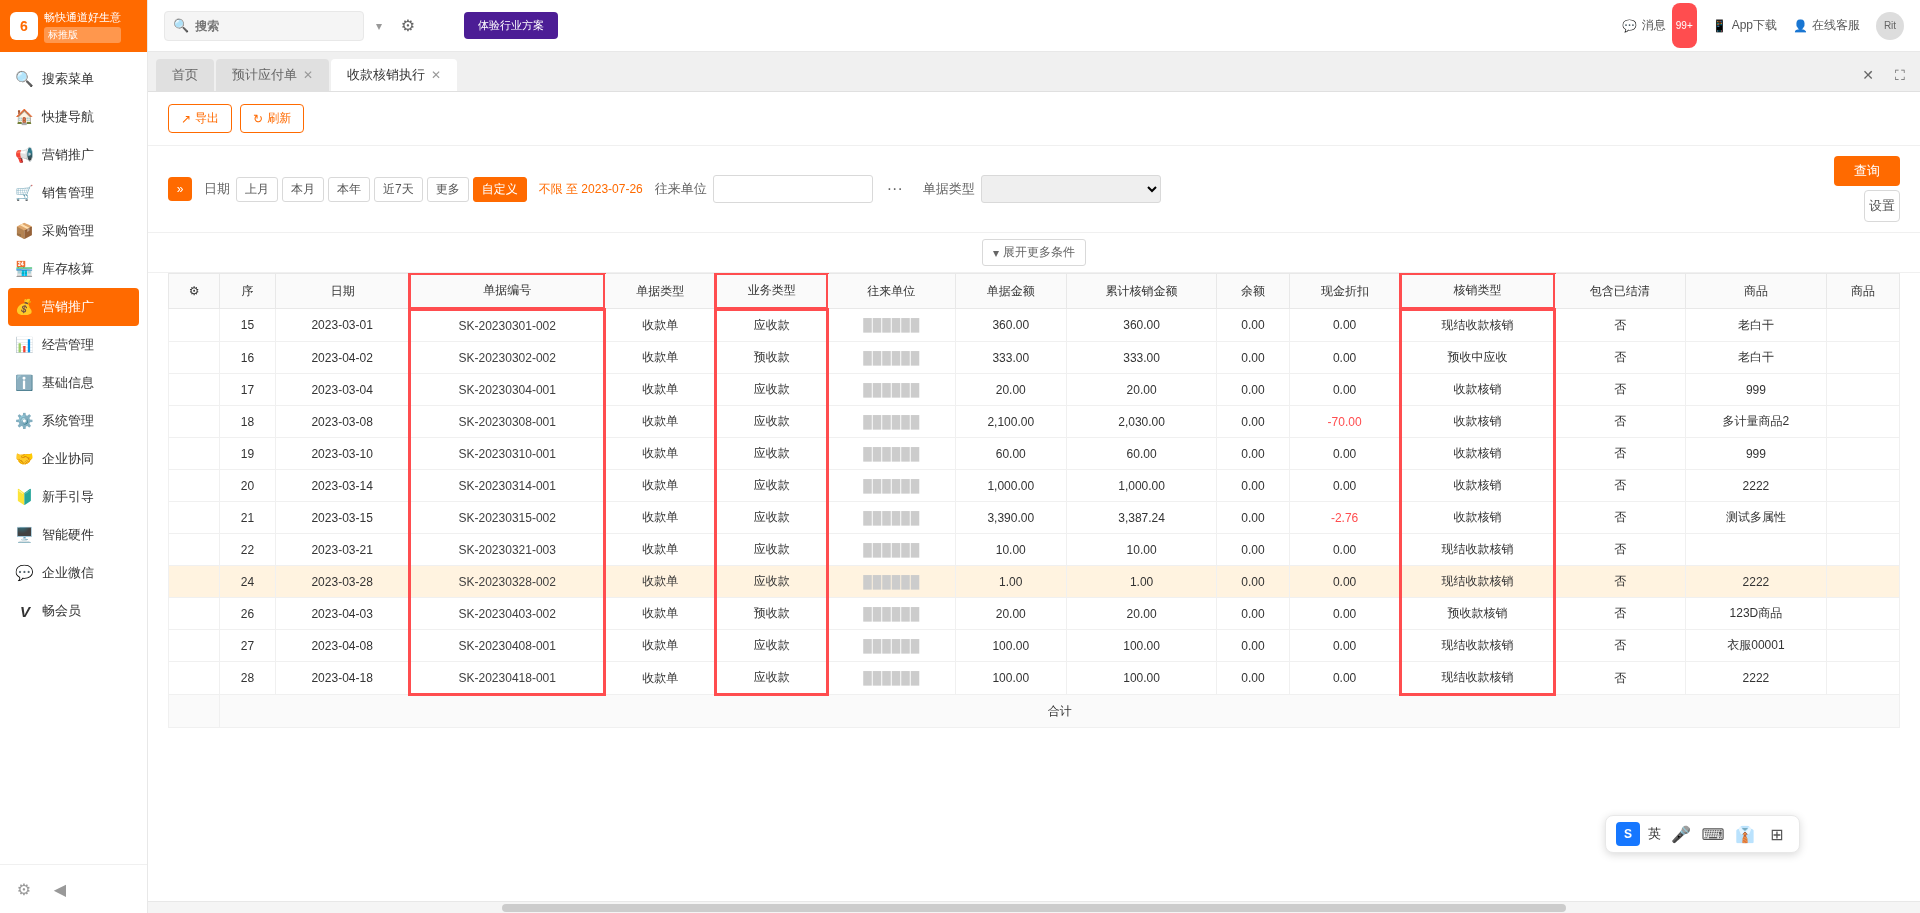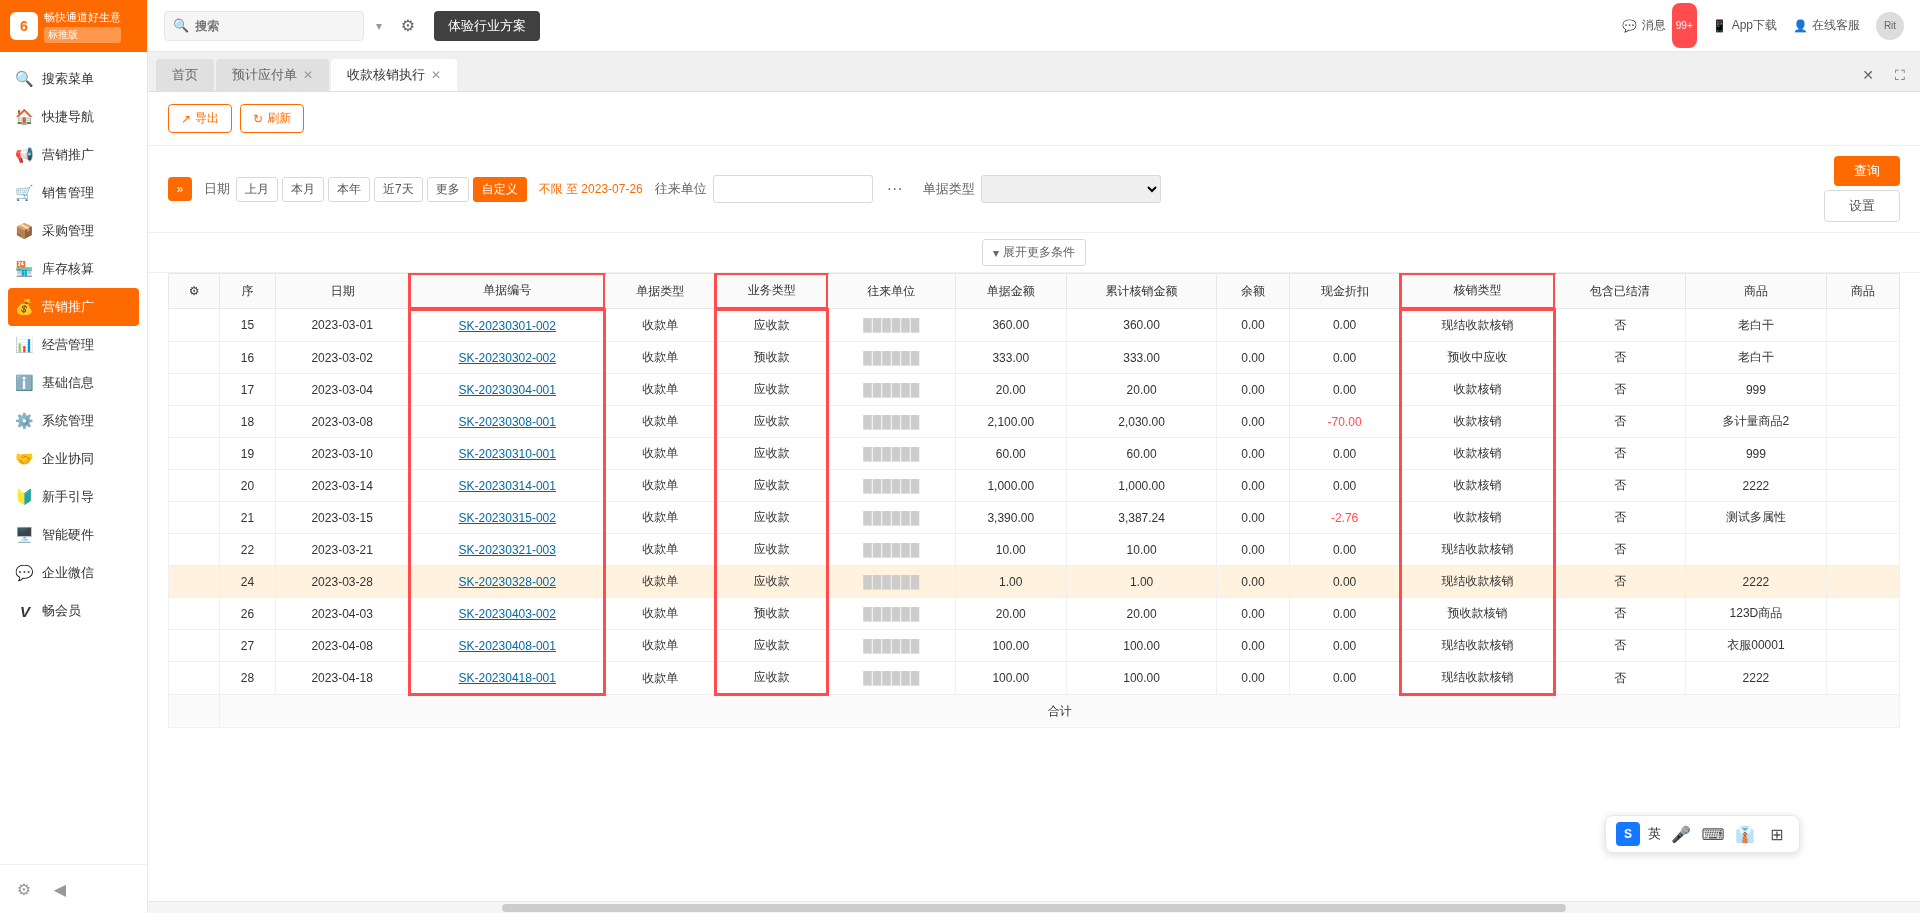--- a/index.html
+++ b/index.html
@@ -19,21 +19,21 @@
 
     
     .main { flex: 1; display: flex; flex-direction: column; overflow: hidden; }
 
     
     .topbar { height: 52px; background: #fff; border-bottom: 1px solid #e8e8e8; display: flex; align-items: center; padding: 0 16px; gap: 12px; }
     .topbar-search { flex: 1; max-width: 200px; height: 30px; background: #f5f5f5; border-radius: 4px; border: 1px solid #e8e8e8; display: flex; align-items: center; padding: 0 8px; gap: 6px; }
     .topbar-search input { border: none; background: transparent; outline: none; font-size: 12px; width: 100%; color: #999; font-weight: bold; }
     .topbar-arrow { color: #999; font-size: 12px; cursor: pointer; }
     .topbar-gear { width: 28px; height: 28px; display: flex; align-items: center; justify-content: center; cursor: pointer; color: #666; font-size: 16px; }
-    .topbar-industry { background: #404040; color: #fff; padding: 6px 14px; border-radius: 4px; font-size: 13px; cursor: pointer; white-space: nowrap; }
+    .topbar-industry { background: #4c1d95; color: #fff; padding: 6px 14px; border-radius: 4px; font-size: 11px; cursor: pointer; white-space: nowrap; margin-left: 30px; }
     .topbar-spacer { flex: 1; }
     .topbar-actions { display: flex; align-items: center; gap: 16px; }
     .topbar-action { display: flex; align-items: center; gap: 4px; cursor: pointer; color: #555; font-size: 12px; }
     .topbar-badge { background: #ff4d4f; color: #fff; font-size: 10px; padding: 17px 4px; border-radius: 8px; margin-left: 2px; }
     .topbar-avatar { width: 28px; height: 28px; background: #ddd; border-radius: 50%; }
 
     
     .tabbar { height: 40px; background: #f0f0f0; display: flex; align-items: flex-end; padding: 0 8px; border-bottom: 1px solid #e0e0e0; }
     .tab { height: 32px; padding: 0 16px; display: flex; align-items: center; gap: 6px; cursor: pointer; font-size: 13px; color: #666; background: #e0e0e0; border-radius: 4px 4px 0 0; margin-right: 2px; }
     .tab.active { background: #fff; color: #333; font-weight: 400; }
@@ -55,30 +55,30 @@
     .filter-group { display: flex; align-items: center; gap: 6px; }
     .filter-label { color: #666; font-size: 13px; white-space: nowrap; }
     .filter-date-btns { display: flex; gap: 4px; }
     .filter-date-btn { padding: 3px 8px; border: 1px solid #d9d9d9; border-radius: 3px; cursor: pointer; font-size: 12px; color: #555; background: #fff; }
     .filter-date-btn.custom { background: #ff6a00; color: #fff; border-color: #ff6a00; }
     .filter-unit { display: flex; align-items: center; gap: 6px; }
     .filter-input { border: 1px solid #d9d9d9; border-radius: 3px; padding: 4px 8px; font-size: 12px; outline: none; height: 28px; width: 160px; }
     .filter-dots { color: #666; font-size: 16px; cursor: pointer; padding: 0 8px; }
     .filter-select { border: 1px solid #d9d9d9; border-radius: 3px; padding: 4px 8px; font-size: 12px; outline: none; height: 28px; width: 180px; }
     .btn-query { background: #ff6a00; color: #fff; border: none; padding: 6px 20px; border-radius: 4px; cursor: pointer; font-size: 13px; }
-    .btn-setting { background: #fff; color: #555; border: 1px solid #d9d9d9; padding: 6px 24px; border-radius: 4px; cursor: pointer; font-size: 13px; }
+    .btn-setting { background: #fff; color: #555; border: 1px solid #d9d9d9; padding: 6px 4px; border-radius: 4px; cursor: pointer; font-size: 13px; }
     .filter-expand { display: flex; align-items: center; gap: 4px; color: #666; cursor: pointer; font-size: 12px; border: 1px solid #d9d9d9; padding: 4px 10px; border-radius: 3px; background: #fff; }
 
     
     .table-area { flex: 1; overflow: auto; padding: 0 20px; }
     .data-table { width: 100%; border-collapse: collapse; font-size: 12px; }
     .data-table th { background: #fafafa; border: 1px solid #e8e8e8; padding: 8px 10px; text-align: center; color: #333; font-weight: 500; white-space: nowrap; position: sticky; top: 0; z-index: 1; }
     .data-table td { border: 1px solid #f0f0f0; padding: 7px 10px; text-align: center; color: #333; white-space: nowrap; }
     .data-table tr.selected td { background: #fff3e0; }
-    .data-table td.link { color: #0369a1; cursor: pointer; text-decoration: underline; }
+    .data-table td.link { color: #404040; cursor: pointer; }
     .data-table td.red { color: #ff4d4f; }
     .data-table tfoot td { background: #fafafa; font-weight: 500; }
 
     
     .scrollbar-row { height: 12px; background: #f5f5f5; border-top: 1px solid #e8e8e8; }
     .scrollbar-inner { height: 8px; margin: 2px 0; background: #ccc; border-radius: 4px; width: 60%; margin-left: 20%; }
 
     
     .floating-toolbar { position: fixed; bottom: 60px; right: 120px; background: #fff; border: 1px solid #e8e8e8; border-radius: 8px; padding: 6px 10px; display: flex; align-items: center; gap: 8px; box-shadow: 0 2px 8px rgba(0,0,0,0.15); z-index: 100; }
     .ft-logo { width: 24px; height: 24px; background: #1677ff; border-radius: 4px; display: flex; align-items: center; justify-content: center; color: #fff; font-weight: bold; font-size: 12px; }
@@ -308,21 +308,21 @@
               <td>0.00</td>
               <td>0.00</td>
               <td class="col-outlined-left col-outlined-right" style="border-top: 3px solid rgb(255, 77, 79);">现结收款核销</td>
               <td>否</td>
               <td>老白干</td>
               <td></td>
             </tr>
             <tr>
               <td></td>
               <td>16</td>
-              <td>2023-03-02</td>
+              <td>2023-04-02</td>
               <td class="link col-outlined-left col-outlined-right">SK-20230302-002</td>
               <td>收款单</td>
               <td class="col-outlined-left col-outlined-right">预收款</td>
               <td style="color: rgb(204, 204, 204); letter-spacing: 1px;">██████</td>
               <td>333.00</td>
               <td>333.00</td>
               <td>0.00</td>
               <td>0.00</td>
               <td class="col-outlined-left col-outlined-right">预收中应收</td>
               <td>否</td>

